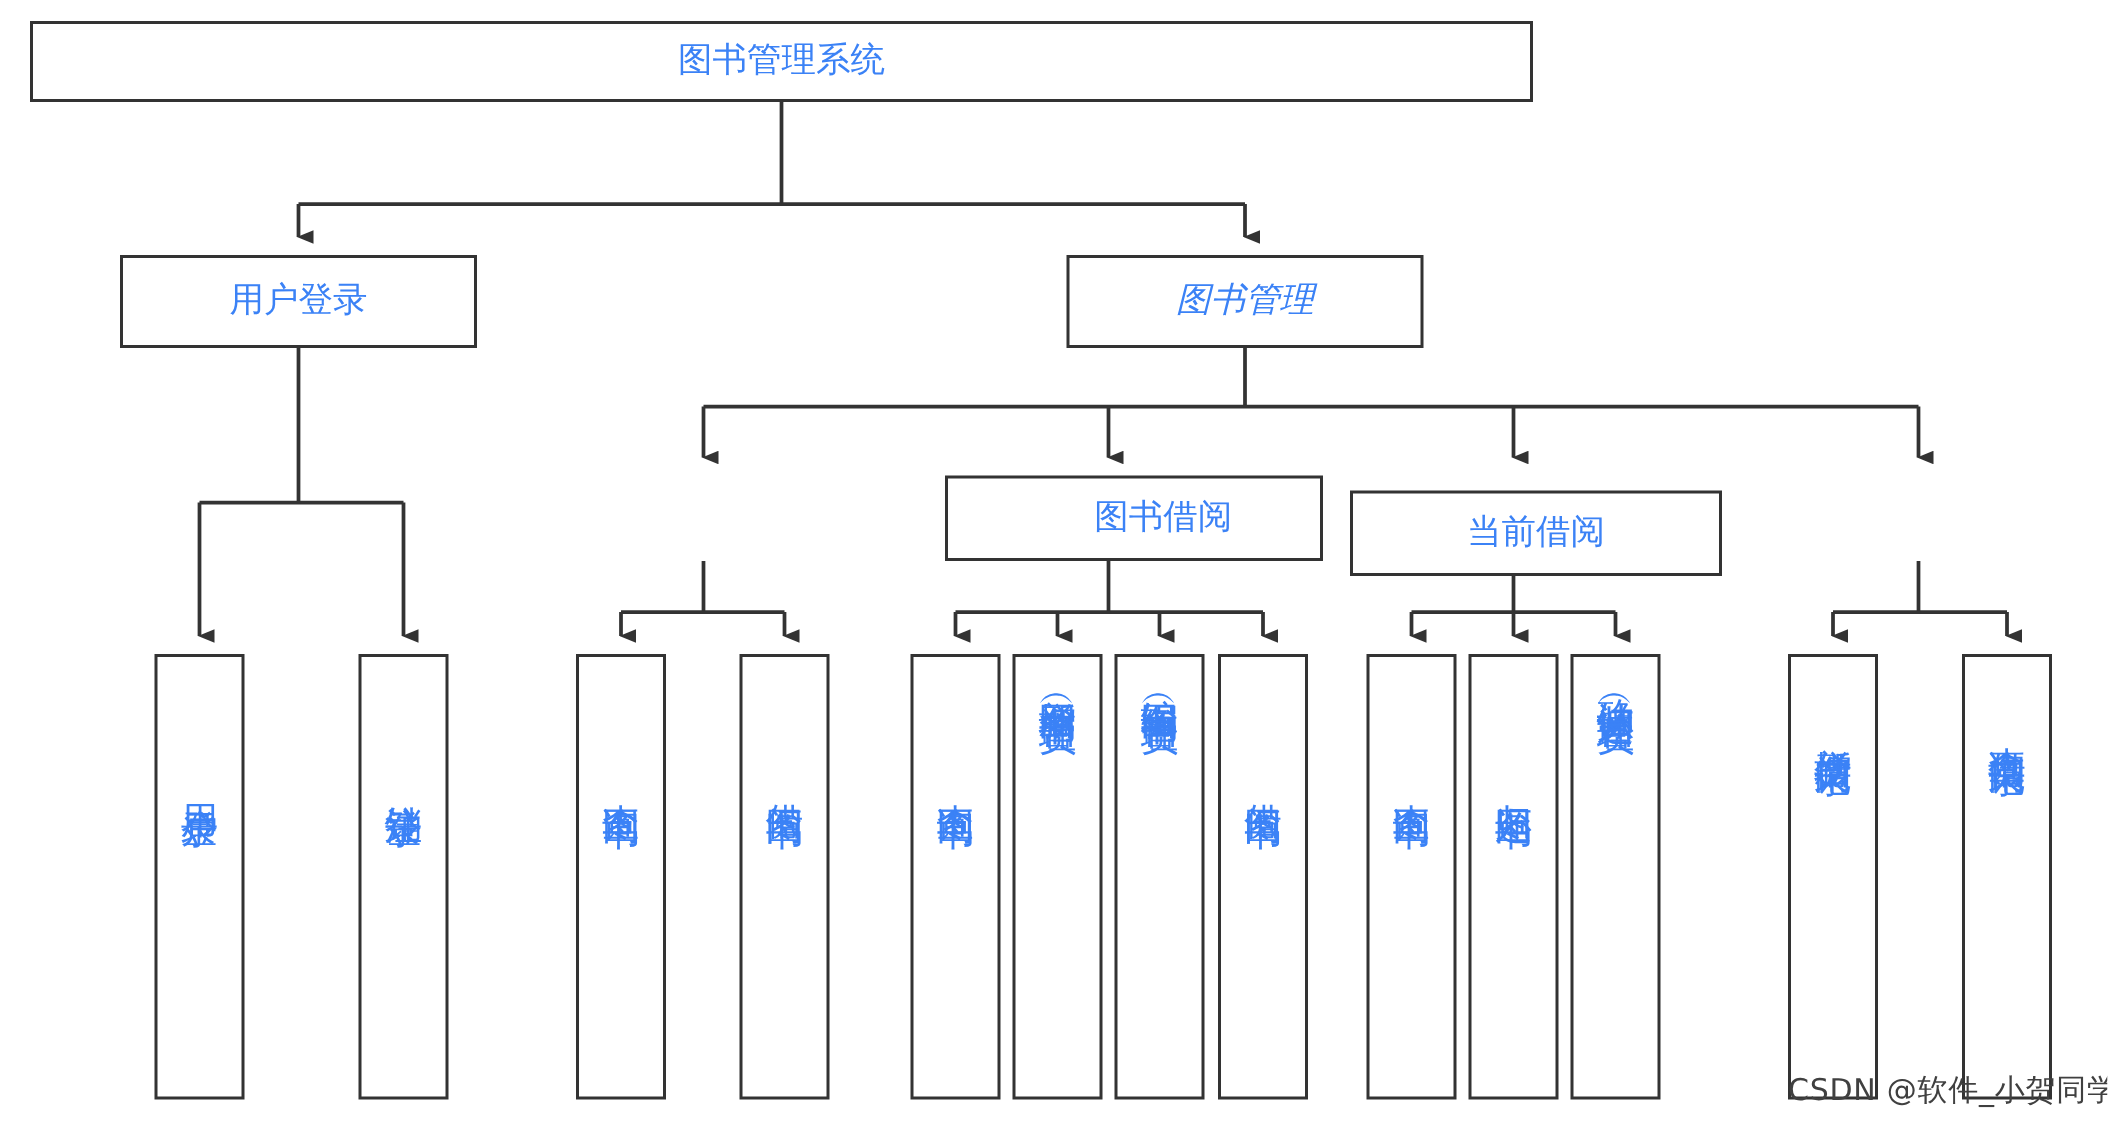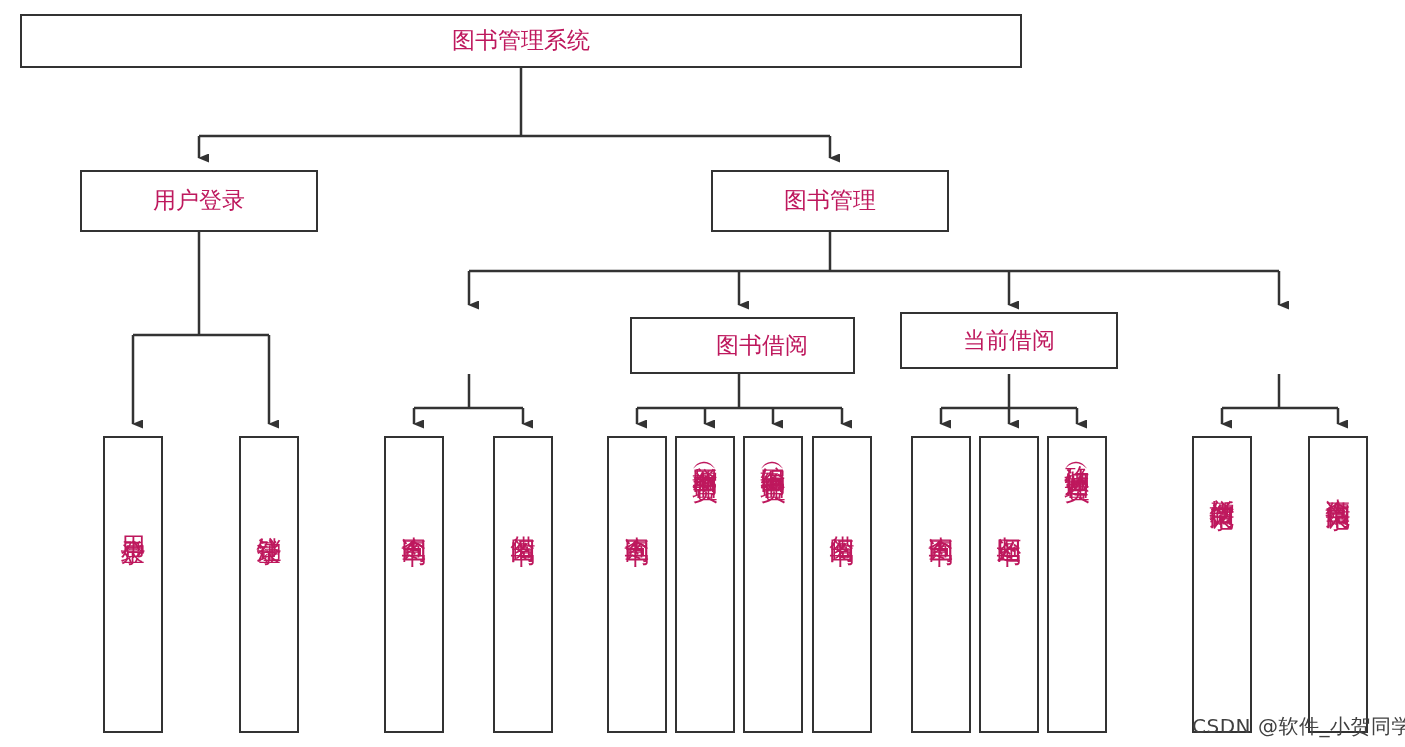--- a/index.html
+++ b/index.html
@@ -28,21 +28,21 @@
   .node {
     position: absolute;
     box-sizing: border-box;
     background: #ffffff;
     border: 2.5px solid #333333;
     display: flex;
     align-items: center;
     justify-content: center;
   }
   .node .label {
-    color: #be185d;
+    color: #3b82f6;
     line-height: 1.18;
     text-align: right;
     white-space: nowrap;
   }
   .node.horizontal .label {
     font-size: 23px;
   }
   .node.root .label {
     font-size: 23px;
   }
@@ -123,28 +123,28 @@
     </g>
   </svg>
 
   <div class="node root horizontal" style="left:20px; top:14px; width:1002px; height:54px;">
     <span class="label">图书管理系统</span>
   </div>
 
   <div class="node horizontal" style="left:80px; top:170px; width:238px; height:62px;">
     <span class="label">用户登录</span>
   </div>
-  <div class="node horizontal" style="left:711px; top:170px; width:238px; height:62px;">
+  <div class="node horizontal" style="left:711px; top:170px; width:238px; height:62px;font-style:italic;">
     <span class="label">图书管理</span>
   </div>
 
-  <div class="node horizontal" style="left:630px; top:317px; width:225px; height:57px;padding-left:39px;">
+  <div class="node horizontal" style="left:630px; top:317px; width:252px; height:57px;padding-left:39px;">
     <span class="label">图书借阅</span>
   </div>
-  <div class="node horizontal" style="left:900px; top:312px; width:218px; height:57px;">
+  <div class="node horizontal" style="left:900px; top:327px; width:248px; height:57px;">
     <span class="label">当前借阅</span>
   </div>
 
   <div class="node vertical" style="left:103px; top:436px; width:60px; height:297px; padding-top:78px;">
     <span class="label">用户登录</span>
   </div>
   <div class="node vertical" style="left:239px; top:436px; width:60px; height:297px; padding-top:78px;">
     <span class="label">注销登录</span>
   </div>
 

